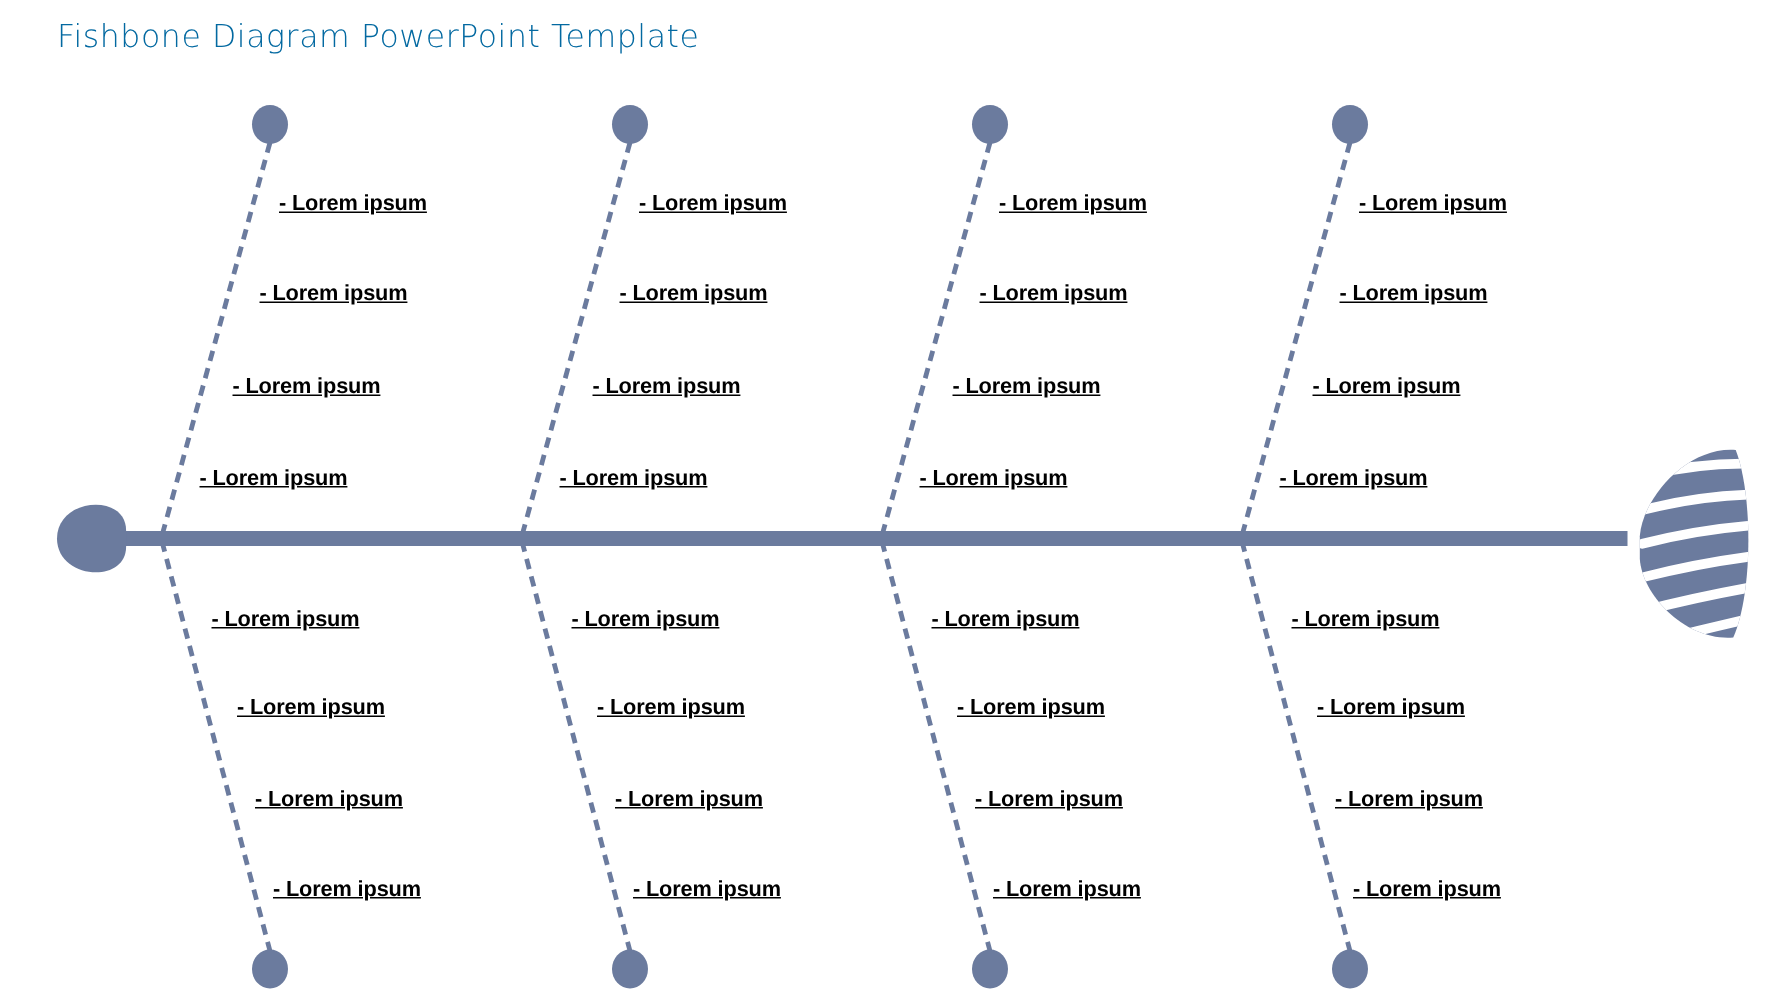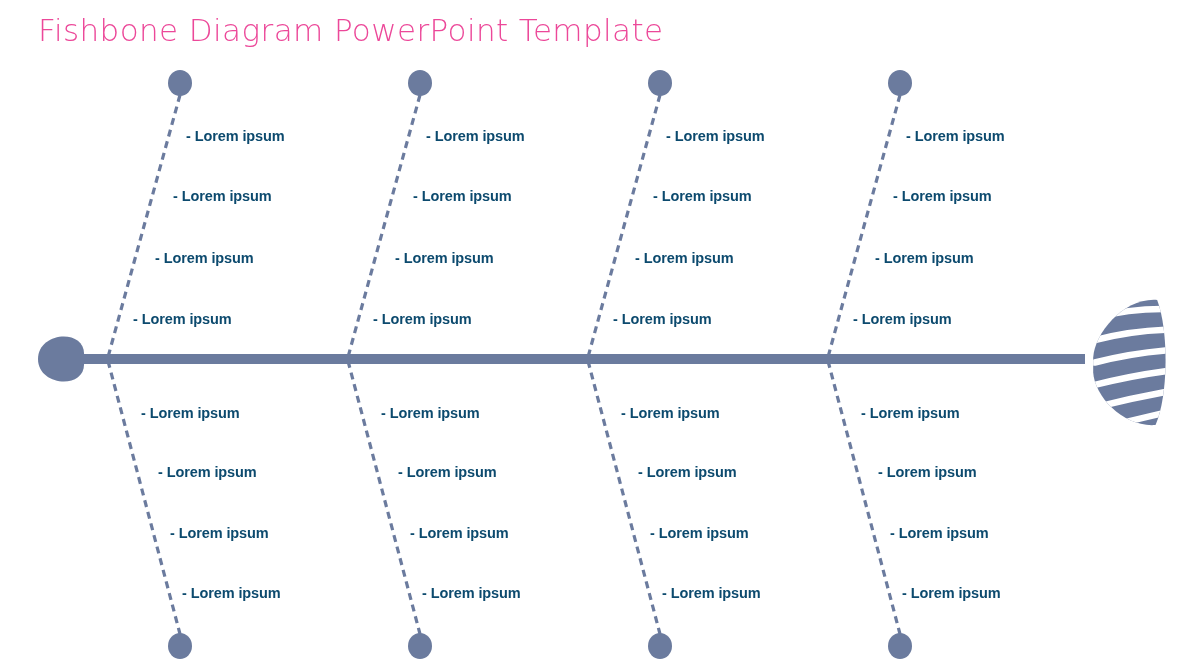--- a/index.html
+++ b/index.html
@@ -15,41 +15,42 @@
     width: 1180px;
     height: 664px;
     background: #ffffff;
     overflow: hidden;
   }
   #page-title {
     position: absolute;
     left: 38px;
     top: 12px;
     font-family: "DejaVu Sans", sans-serif;
-    font-size: 31px;
+    font-size: 21px;
     font-weight: 300;
     letter-spacing: 0.4px;
-    color: #ec4899;
+    color: #0369a1;
     white-space: nowrap;
   }
   #fishbone-svg {
     position: absolute;
     left: 0;
     top: 0;
     width: 1180px;
     height: 664px;
   }
   .bone-label {
     position: absolute;
     font-family: "Liberation Sans", sans-serif;
     font-size: 14.5px;
     font-weight: bold;
-    color: #0c4a6e;
+    color: #000000;
     white-space: nowrap;
     letter-spacing: -0.1px;
+    text-decoration: underline;
   }
 </style>
 </head>
 <body>
 
 <div id="canvas">
 
   <div id="page-title">Fishbone Diagram PowerPoint Template</div>
 
   <svg id="fishbone-svg" viewBox="0 0 1180 664" xmlns="http://www.w3.org/2000/svg">

